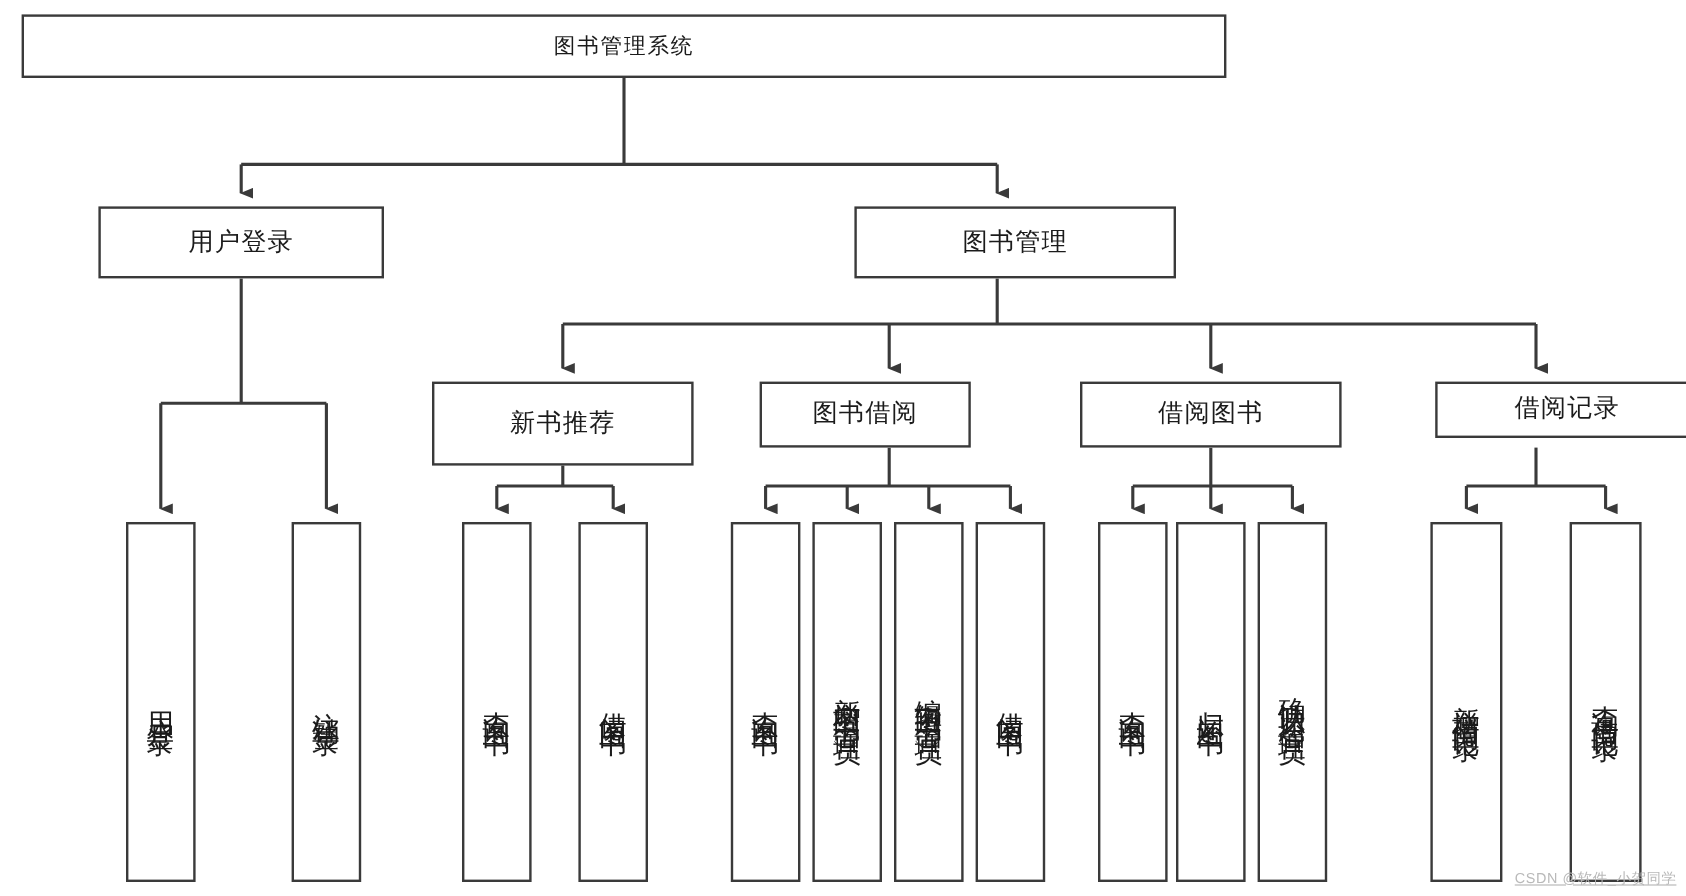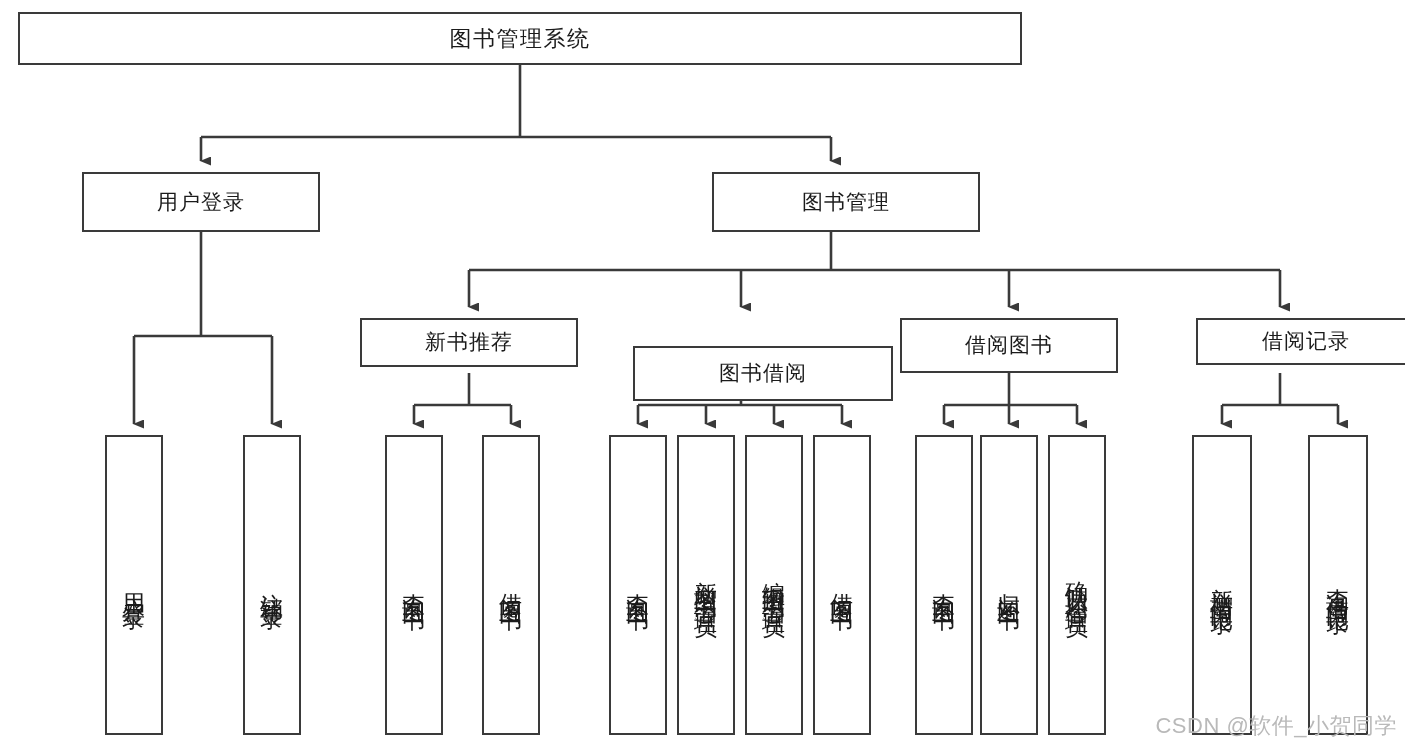--- a/index.html
+++ b/index.html
@@ -39,46 +39,47 @@
     text-align: center;
     line-height: 1.18;
     white-space: pre-line;
   }
   
   .node.horiz .node-label {
     font-size: 21px;
     letter-spacing: 1px;
   }
   .node.root .node-label {
-    font-size: 22px;
+    font-size: 18px;
     letter-spacing: 1.5px;
   }
   
   .node.vert {
     align-items: center;
     justify-content: center;
   }
   .node.vert .node-label {
     writing-mode: vertical-rl;
     text-orientation: upright;
     font-size: 23px;
     line-height: 1.05;
     letter-spacing: 5px;
     white-space: nowrap;
     max-height: 100%;
   }
   #watermark {
     position: absolute;
     right: 8px;
     bottom: 6px;
-    font-size: 22px;
+    font-size: 12px;
     color: #b9b9b9;
     letter-spacing: 0.5px;
     user-select: none;
     white-space: nowrap;
+    text-decoration: underline;
   }
 </style>
 </head>
 <body>
 
 <div id="canvas">
   <svg class="edges" id="edge-svg" viewBox="0 0 1405 747">
     <defs>
       <marker id="arrowhead" markerWidth="9" markerHeight="11" refX="4.5" refY="10" orient="auto" markerUnits="userSpaceOnUse">
         <polygon points="0,0 9,0 4.5,11" fill="#3a3a3a"></polygon>
@@ -124,24 +125,24 @@
   <div id="node-layer">
       <div class="node horiz root" style="left: 18px; top: 12px; width: 1004px; height: 53px;">
         <span class="node-label">图书管理系统</span>
       </div>
       <div class="node horiz" style="left: 82px; top: 172px; width: 238px; height: 60px;">
         <span class="node-label">用户登录</span>
       </div>
       <div class="node horiz" style="left: 712px; top: 172px; width: 268px; height: 60px;">
         <span class="node-label">图书管理</span>
       </div>
-      <div class="node horiz" style="left: 360px; top: 318px; width: 218px; height: 49px;">
+      <div class="node horiz" style="left: 360px; top: 318px; width: 218px; height: 70px;">
         <span class="node-label">新书推荐</span>
       </div>
-      <div class="node horiz" style="left: 633px; top: 318px; width: 260px; height: 55px; margin-top: 28px;">
+      <div class="node horiz" style="left: 633px; top: 318px; width: 176px; height: 55px;">
         <span class="node-label">图书借阅</span>
       </div>
       <div class="node horiz" style="left: 900px; top: 318px; width: 218px; height: 55px;">
         <span class="node-label">借阅图书</span>
       </div>
       <div class="node horiz" style="left: 1196px; top: 318px; width: 220px; height: 47px;">
         <span class="node-label">借阅记录</span>
       </div>
       <div class="node vert" style="left: 105px; top: 435px; width: 58px; height: 300px;">
         <span class="node-label">用户登录</span>

